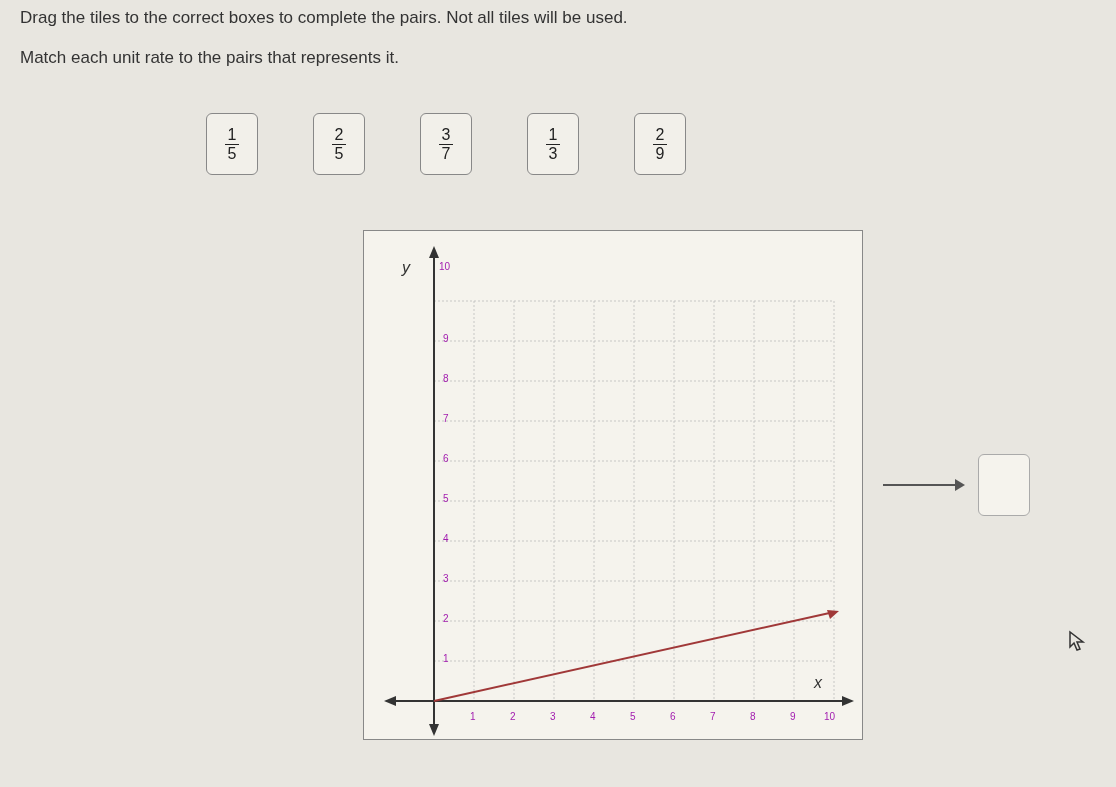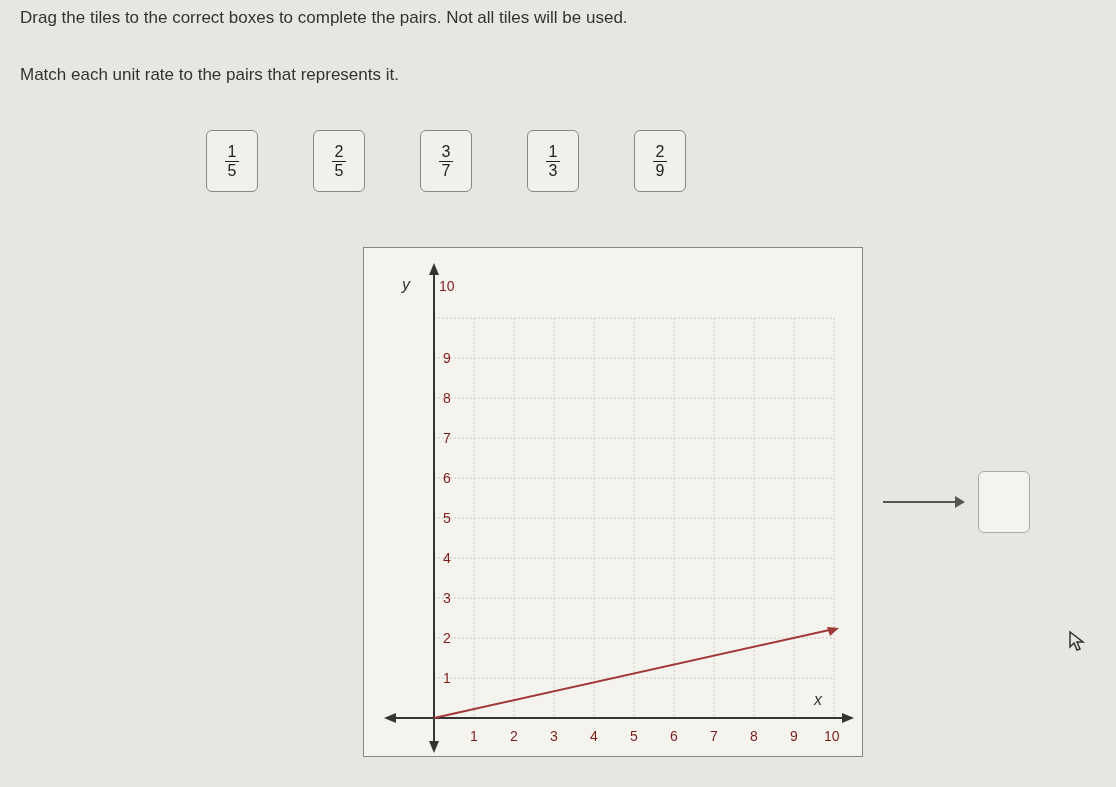--- a/index.html
+++ b/index.html
@@ -11,21 +11,21 @@
       font-family: Arial, sans-serif;
       background: #e8e6e0;
       width: 1116px;
       height: 787px;
       padding: 8px 20px;
       position: relative;
     }
     .instruction-1 {
       font-size: 17px;
       color: #333;
-      margin-bottom: 37px;
+      margin-bottom: 20px;
     }
     .instruction-2 {
       font-size: 17px;
       color: #333;
       margin-bottom: 45px;
     }
     .tiles-row {
       display: flex;
       gap: 55px;
       margin-left: 186px;
@@ -77,22 +77,22 @@
       color: #333;
     }
     .x-axis-label {
       position: absolute;
       font-style: italic;
       font-size: 16px;
       color: #333;
     }
     .tick-label {
       position: absolute;
-      font-size: 14px;
-      color: #7f1d1d;
+      font-size: 10px;
+      color: #a21caf;
     }
     .arrow-connector {
       width: 80px;
       height: 2px;
       background: #555;
       margin-left: 20px;
       margin-right: 15px;
       position: relative;
     }
     .arrow-connector::after {

